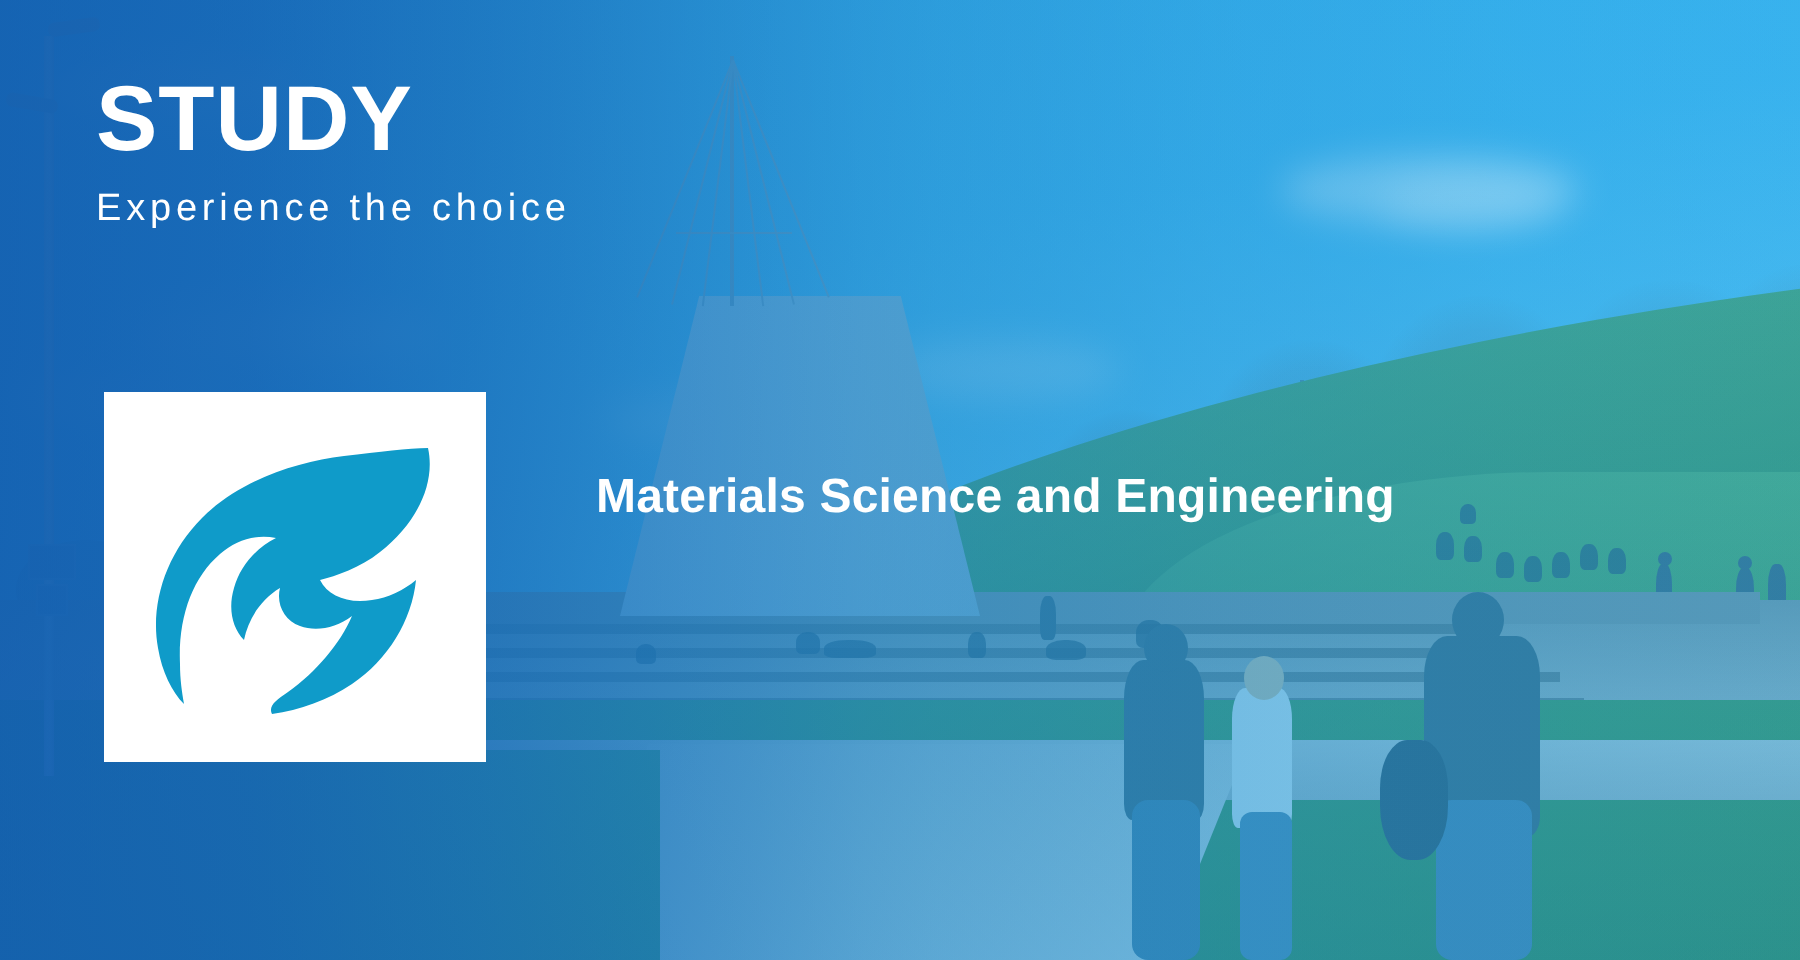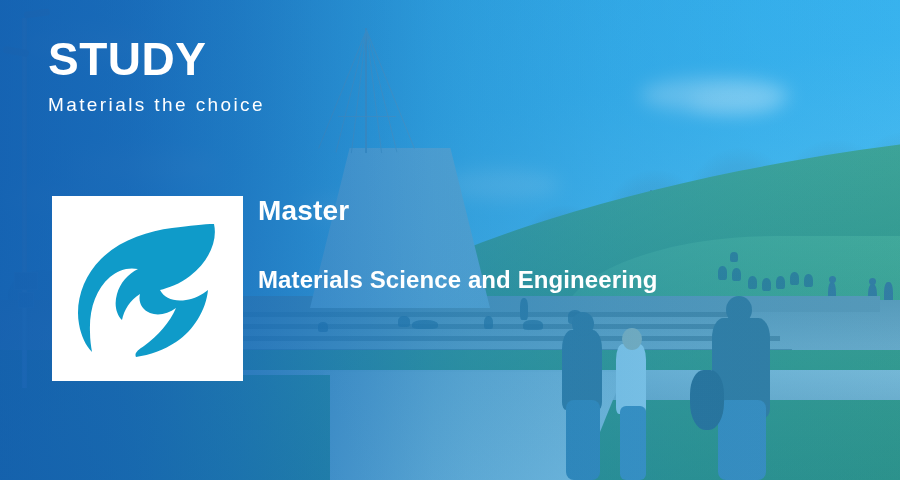--- a/index.html
+++ b/index.html
@@ -294,20 +294,21 @@
     letter-spacing: 0.2px;
     line-height: 1.1;
   }
   .program-name {
     margin-top: 38px;
     font-size: 24px;
     font-weight: 700;
     color: #ffffff;
     letter-spacing: 0.1px;
     line-height: 1.25;
+    margin-left: 40px;
   }
 </style>
 </head>
 <body>
 
 <div id="banner">
 
   <div class="photo">
     <div class="sky"></div>
 
@@ -400,21 +401,21 @@
 
   <div class="tint"></div>
   <div class="tint2"></div>
 
   <div class="content">
 
     <div class="brand">
       <div class="brand-row">
         <span class="brand-study">STUDY</span>
       </div>
-      <div class="brand-tagline">Materials the choice</div>
+      <div class="brand-tagline">Experience the choice</div>
     </div>
 
     <div class="logo-box">
       <svg width="160" height="150" viewBox="0 0 160 150">
         <path fill="#0f9bc9" d="
           M146,10
           C150,28 140,48 122,62
           C112,70 100,74 92,76
           C96,84 106,88 118,86
           C126,85 134,81 140,76
@@ -431,18 +432,17 @@
           C28,75 21,95 22,118
           C22,126 23,132 24,138
           C18,132 13,122 11,110
           C7,88 15,63 33,45
           C52,26 80,17 104,14
           C122,12 136,10 146,10 Z"></path>
       </svg>
     </div>
 
     <div class="titles">
-      <div class="degree-level">Master</div>
       <div class="program-name">Materials Science and Engineering</div>
     </div>
 
   </div>
 </div>
 
 </body></html>

